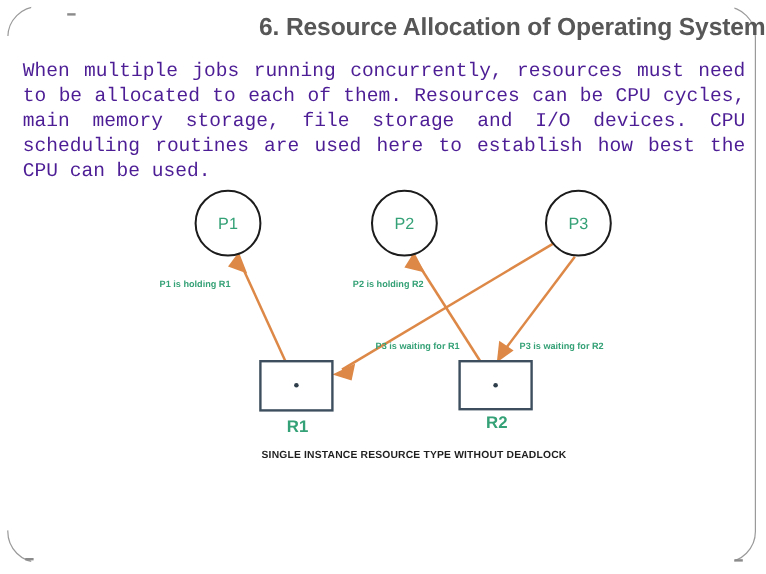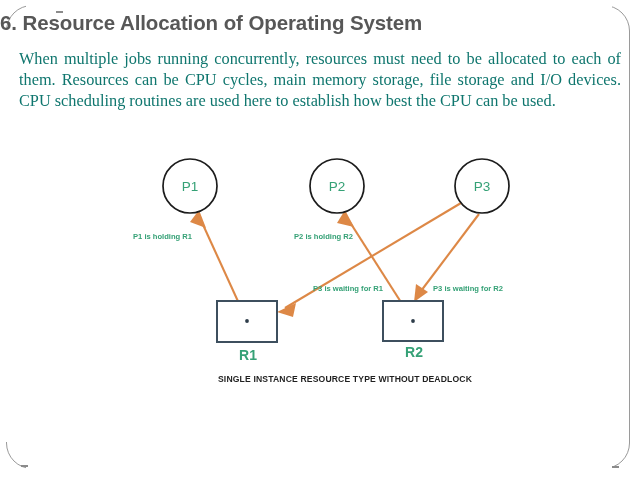--- a/index.html
+++ b/index.html
@@ -71,37 +71,37 @@
   }
   #dash-tl { left: 56px; top: 11px; }
   #dash-bl { left: 21px; top: 465px; }
   #dash-br { left: 612px; top: 466px; }
 
   #title {
     position: absolute;
     left: 0px;
     top: 11px;
     width: 638px;
-    text-align: left;
+    text-align: right;
     font-size: 20.5px;
     font-weight: bold;
     color: #575757;
     letter-spacing: -0.1px;
     font-family: "Liberation Sans", sans-serif;
   }
   #body-text {
     position: absolute;
     left: 19px;
     top: 48px;
     width: 602px;
     font-size: 16.3px;
     line-height: 21px;
-    color: #0f766e;
+    color: #4c1d95;
     text-align: justify;
-    font-family: Liberation Serif, serif;
+    font-family: Liberation Mono, monospace;
   }
   #diagram-wrap {
     position: absolute;
     left: 0px;
     top: 140px;
     width: 638px;
     height: 270px;
   }
   svg#diagram {
     display: block;

